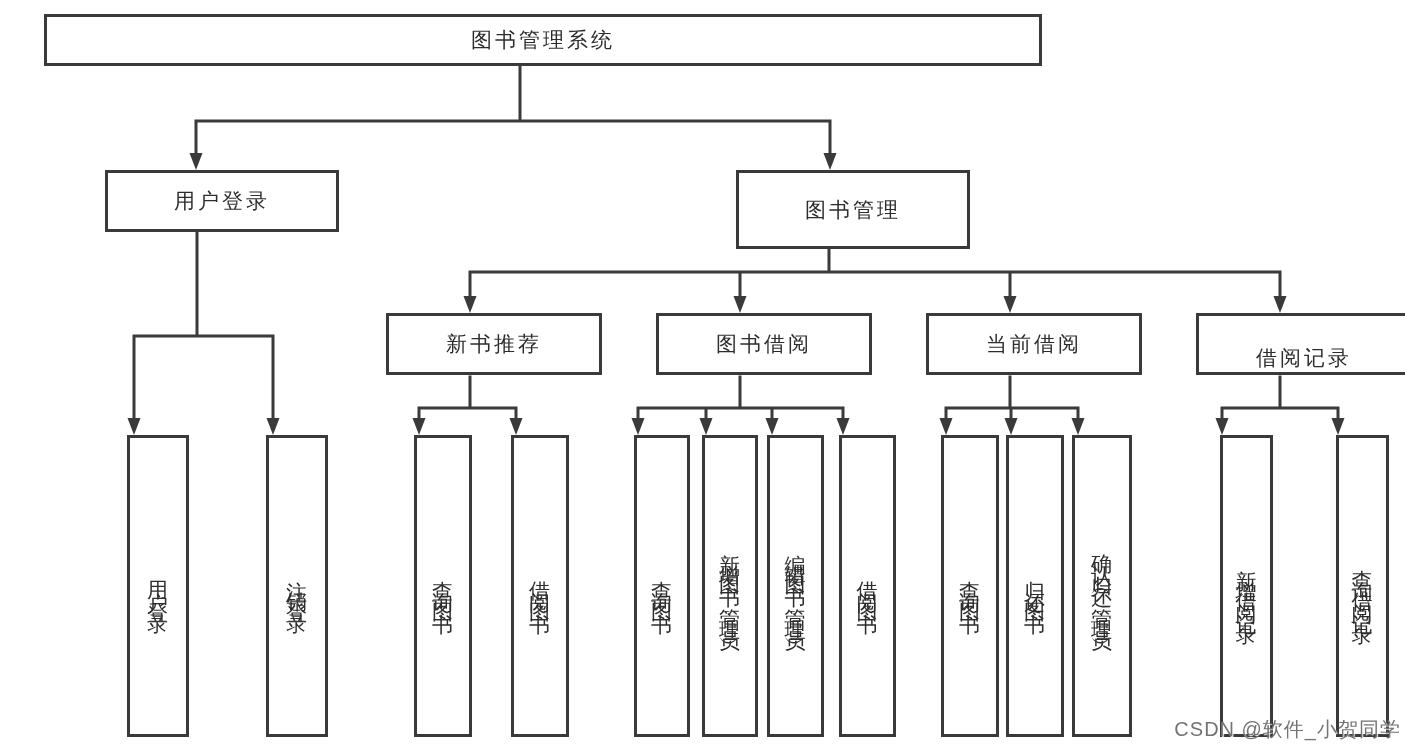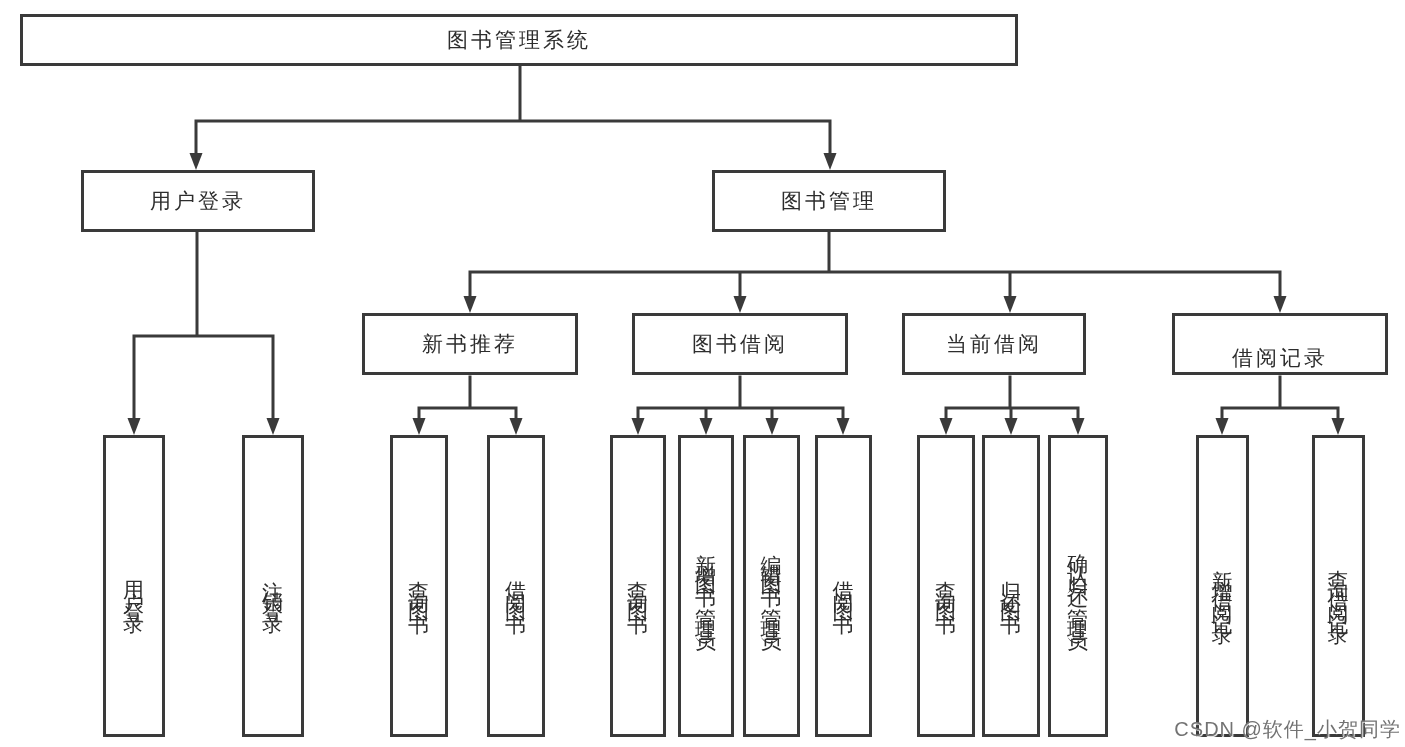--- a/index.html
+++ b/index.html
@@ -5,20 +5,21 @@
   html,body { margin:0; padding:0; background:#ffffff; }
   .canvas {
     position:relative; width:1405px; height:747px; background:#ffffff;
     font-family:"Liberation Sans", sans-serif; overflow:hidden;
   }
   .connectors { position:absolute; left:0; top:0; }
   .box {
     position:absolute; background:#ffffff; border:3px solid #3a3a3a;
     box-sizing:border-box; display:flex; align-items:center; justify-content:center;
     color:#2d2d2d;
+    margin-left:24px;
   }
   .hbox { font-size:21px; letter-spacing:3px; white-space:nowrap; }
   .vbox { font-size:21px; }
   .vbox .vtext {
     writing-mode:vertical-rl; text-orientation:mixed;
     letter-spacing:11px; line-height:1;
   }
   .watermark {
     position:absolute; top:716px; right:4px;
     font-size:20px; color:#737373; letter-spacing:1px;
@@ -59,31 +60,31 @@
       <polygon points="1331.5,418 1344.5,418 1338,435" fill="#3a3a3a"></polygon>
     </svg>
 
   <div class="box hbox" style="left:20px; top:14px; width:998px; height:52px;">
     <span>图书管理系统</span>
   </div>
 
   <div class="box hbox" style="left:81px; top:170px; width:234px; height:62px;">
     <span>用户登录</span>
   </div>
-  <div class="box hbox" style="left:712px; top:170px; width:234px; height:62px;">
+  <div class="box hbox" style="left:712px; top:170px; width:234px; height:79px;">
     <span>图书管理</span>
   </div>
 
   <div class="box hbox" style="left:362px; top:313px; width:216px; height:62px;">
     <span>新书推荐</span>
   </div>
   <div class="box hbox" style="left:632px; top:313px; width:216px; height:62px;">
     <span>图书借阅</span>
   </div>
-  <div class="box hbox" style="left:902px; top:313px; width:184px; height:62px;">
+  <div class="box hbox" style="left:902px; top:313px; width:216px; height:62px;">
     <span>当前借阅</span>
   </div>
   <div class="box hbox" style="left:1172px; top:313px; width:216px; height:62px;align-items:flex-end;">
     <span>借阅记录</span>
   </div>
 
   <div class="box vbox" style="left:103px; top:435px; width:62px; height:302px;">
     <span class="vtext">用户登录</span>
   </div>
   <div class="box vbox" style="left:242px; top:435px; width:62px; height:302px;">

